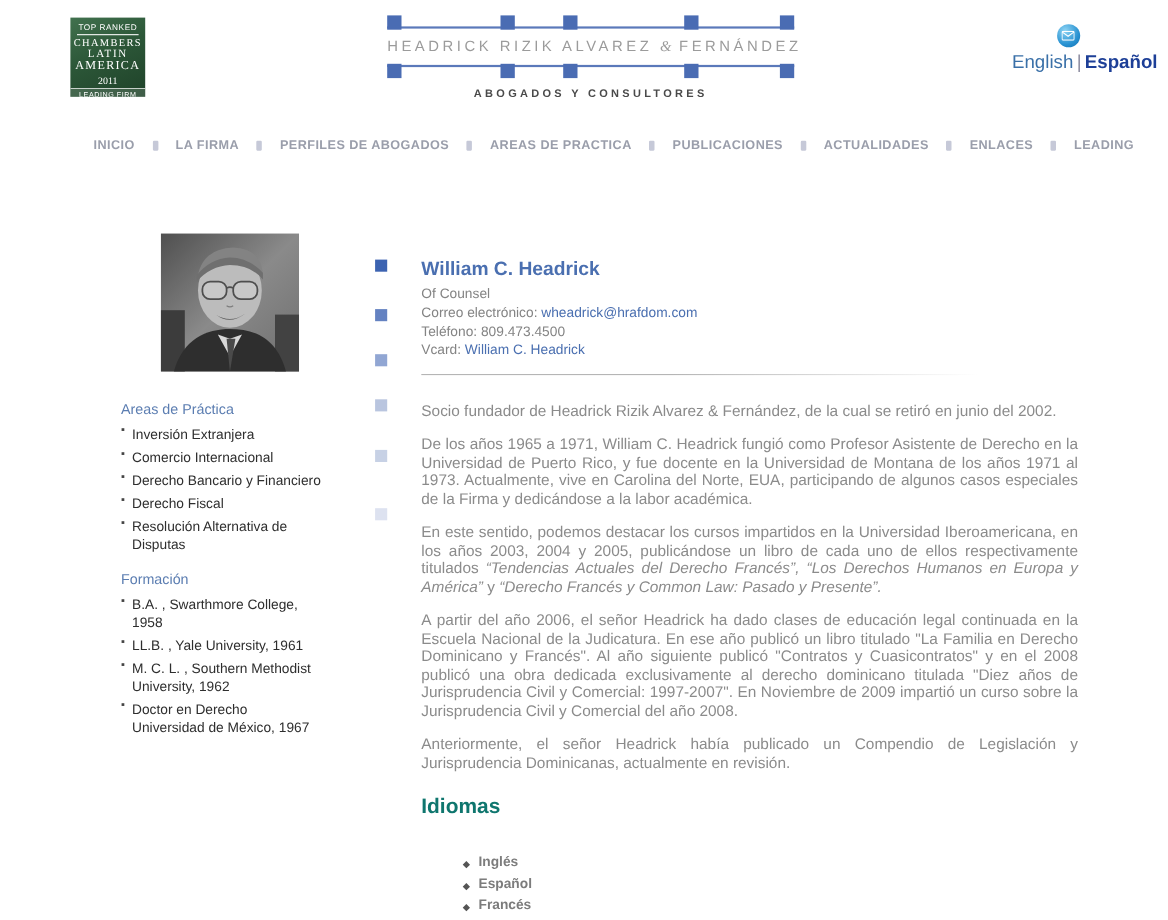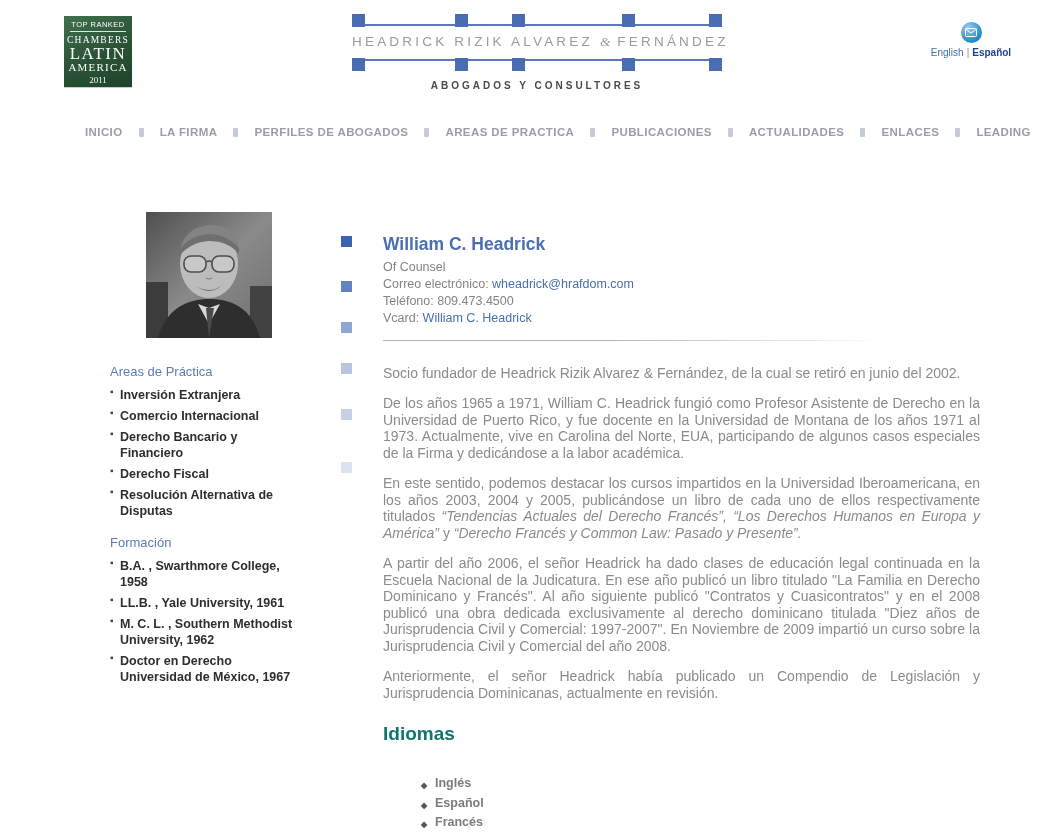--- a/index.html
+++ b/index.html
@@ -18,21 +18,21 @@
     width: 68px; height: 72px;
     background: linear-gradient(155deg, #41714e 0%, #2c5738 45%, #1f4229 100%);
     color: #fff; text-align: center; overflow: hidden;
   }
   .badge-top {
     font-size: 7.5px; letter-spacing: .5px; margin: 4px auto 0;
     padding-bottom: 2px; border-bottom: 1px solid rgba(255,255,255,.85); width: 82%;
   }
   .badge-serif { font-family: "Liberation Serif", serif; }
   .badge-chambers { font-size: 9.5px; letter-spacing: 1.2px; margin-top: 3px; }
-  .badge-latin { font-size: 17px; letter-spacing: 1.5px; line-height: 1.0; }
+  .badge-latin { font-size: 10px; letter-spacing: 1.5px; line-height: 1.0; }
   .badge-america { font-size: 11px; letter-spacing: 1.2px; line-height: 1.05; }
   .badge-year { font-size: 9px; margin-top: 1px; font-family: "Liberation Serif", serif; }
   .badge-leading {
     font-size: 6.5px; letter-spacing: .5px; margin-top: 2px; padding-top: 2px;
     border-top: 1px solid rgba(255,255,255,.7);
     background: rgba(255,255,255,.14);
   }
 
   
   .logo { position: absolute; left: 352px; top: 14px; width: 370px; cursor: pointer; }
@@ -56,21 +56,21 @@
   }
 
   
   .lang-box { position: absolute; left: 920px; top: 22px; width: 102px; text-align: center; }
   .mail-btn {
     width: 21px; height: 21px; border-radius: 50%;
     background: radial-gradient(circle at 35% 28%, #8ed4f4, #2a93d2 60%, #0f6fb2);
     margin: 0 auto 4px; display: flex; align-items: center; justify-content: center;
     cursor: pointer;
   }
-  .lang-links { font-size: 10px; color: #8c8ca0; white-space: nowrap; }
+  .lang-links { font-size: 17px; color: #8c8ca0; white-space: nowrap; }
   .lang-links .en { color: #3a70a8; text-decoration: none; cursor: pointer; }
   .lang-links .pipe { color: #8c8ca0; margin: 0 3px; }
   .lang-links .es { color: #1d3f97; font-weight: bold; text-decoration: none; cursor: pointer; }
 
   
   .nav {
     position: absolute; left: 85px; top: 126px; width: 946px;
     display: flex; align-items: center; justify-content: space-between;
     font-size: 11.5px; font-weight: bold; letter-spacing: .4px; color: #9a9eab;
   }
@@ -78,21 +78,21 @@
   .nav .sep { width: 5px; height: 9px; background: #c6c9d8; border-radius: 1px; flex: none; }
 
   
   .photo {
     position: absolute; left: 146px; top: 212px; width: 126px; height: 126px;
     overflow: hidden;
   }
   .sidebar { position: absolute; left: 110px; top: 364px; width: 184px; }
   .side-heading { color: #5b7db1; font-size: 13px; font-weight: normal; margin: 0 0 8px; }
   .side-list { list-style: none; margin: 0 0 16px; padding: 0; color: #2e2e2e; font-size: 12.5px; line-height: 1.28; }
-  .side-list li { position: relative; padding-left: 10px; margin-bottom: 5px; font-weight: bold; }
+  .side-list li { position: relative; padding-left: 10px; margin-bottom: 5px; }
   .side-list li::before { content: "▪"; position: absolute; left: 0; top: -1px; font-size: 10px; color: #444; }
   .side-list li[data-interactable="true"] { cursor: pointer; }
   .edu-heading { margin-top: 16px; }
 
   
   .decor-sq { position: absolute; left: 341px; width: 11px; height: 11px; }
   .d1 { top: 236px; background: #3c63b1; }
   .d2 { top: 281px; background: #6482c1; }
   .d3 { top: 322px; background: #91a6d3; }
   .d4 { top: 363px; background: #b9c5df; }

